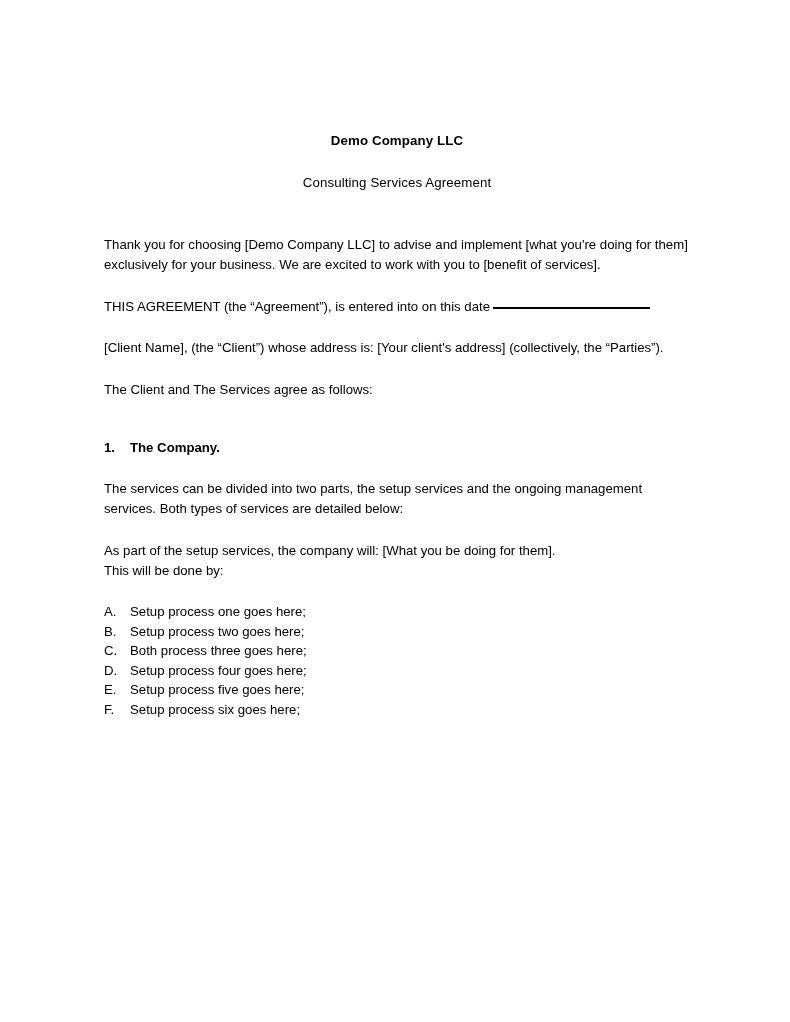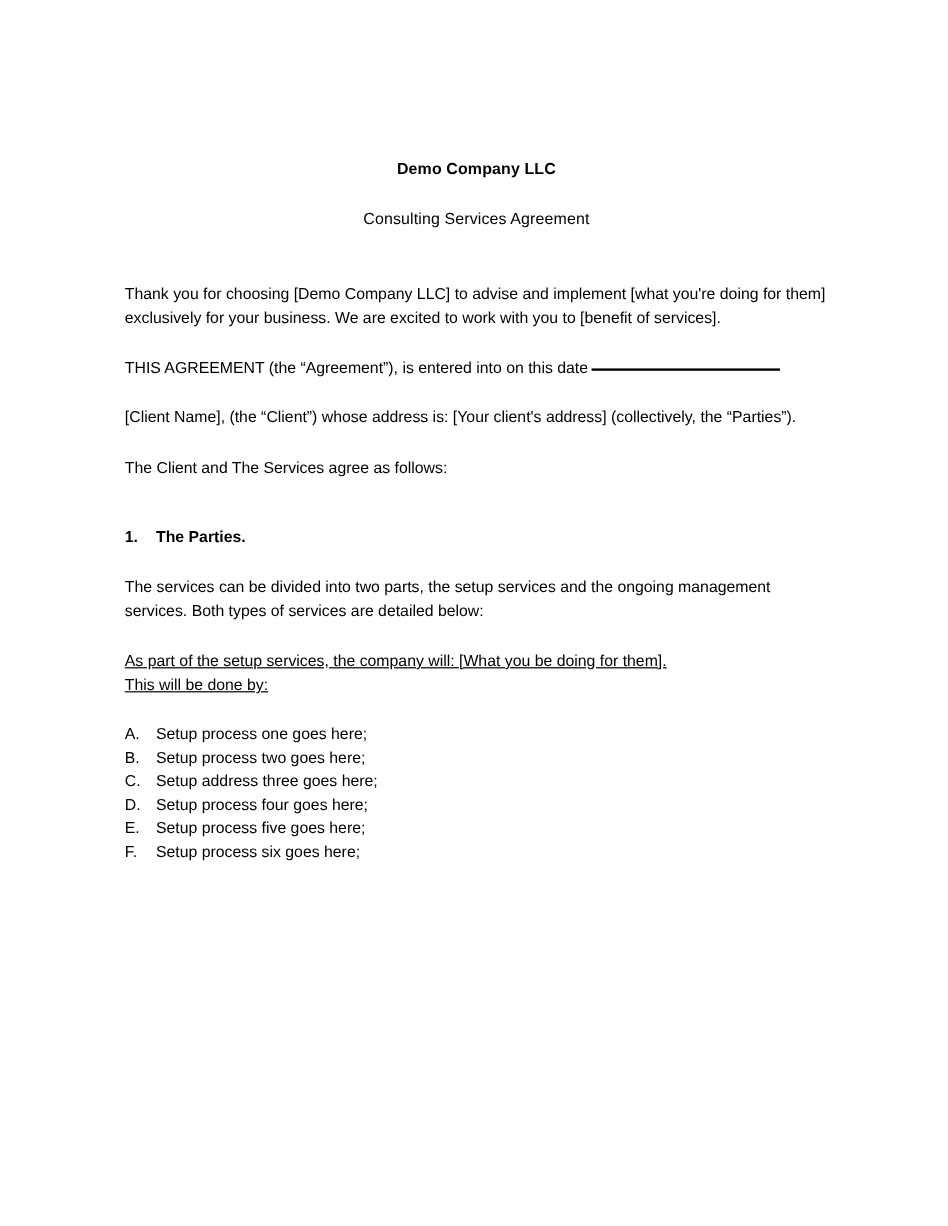--- a/index.html
+++ b/index.html
@@ -120,46 +120,46 @@
     <p class="body-par">[Client Name], (the “Client”) whose address is: [Your client's address] (collectively, the “Parties”).</p>
 
     <div class="gap-par"></div>
 
     <p class="body-par">The Client and The Services agree as follows:</p>
 
     <div class="gap-section-before"></div>
 
     <div class="section-heading">
       <span class="num">1.</span>
-      <span>The Parties.</span>
+      <span>The Company.</span>
     </div>
 
     <div class="gap-section-after"></div>
 
     <p class="body-par">The services can be divided into two parts, the setup services and the ongoing management services.  Both types of services are detailed below:</p>
 
     <div class="gap-par"></div>
 
-    <p class="body-par" style="white-space: pre-line; text-decoration: underline;">As part of the setup services, the company will: [What you be doing for them].
+    <p class="body-par" style="white-space: pre-line;">As part of the setup services, the company will: [What you be doing for them].
 This will be done by:</p>
 
     <div class="gap-list-before"></div>
 
     <ol class="alpha-list">
       <li>
         <span class="marker">A.</span>
         <span class="item-text">Setup process one goes here;</span>
       </li>
       <li>
         <span class="marker">B.</span>
         <span class="item-text">Setup process two goes here;</span>
       </li>
       <li>
         <span class="marker">C.</span>
-        <span class="item-text">Setup address three goes here;</span>
+        <span class="item-text">Both process three goes here;</span>
       </li>
       <li>
         <span class="marker">D.</span>
         <span class="item-text">Setup process four goes here;</span>
       </li>
       <li>
         <span class="marker">E.</span>
         <span class="item-text">Setup process five goes here;</span>
       </li>
       <li>

